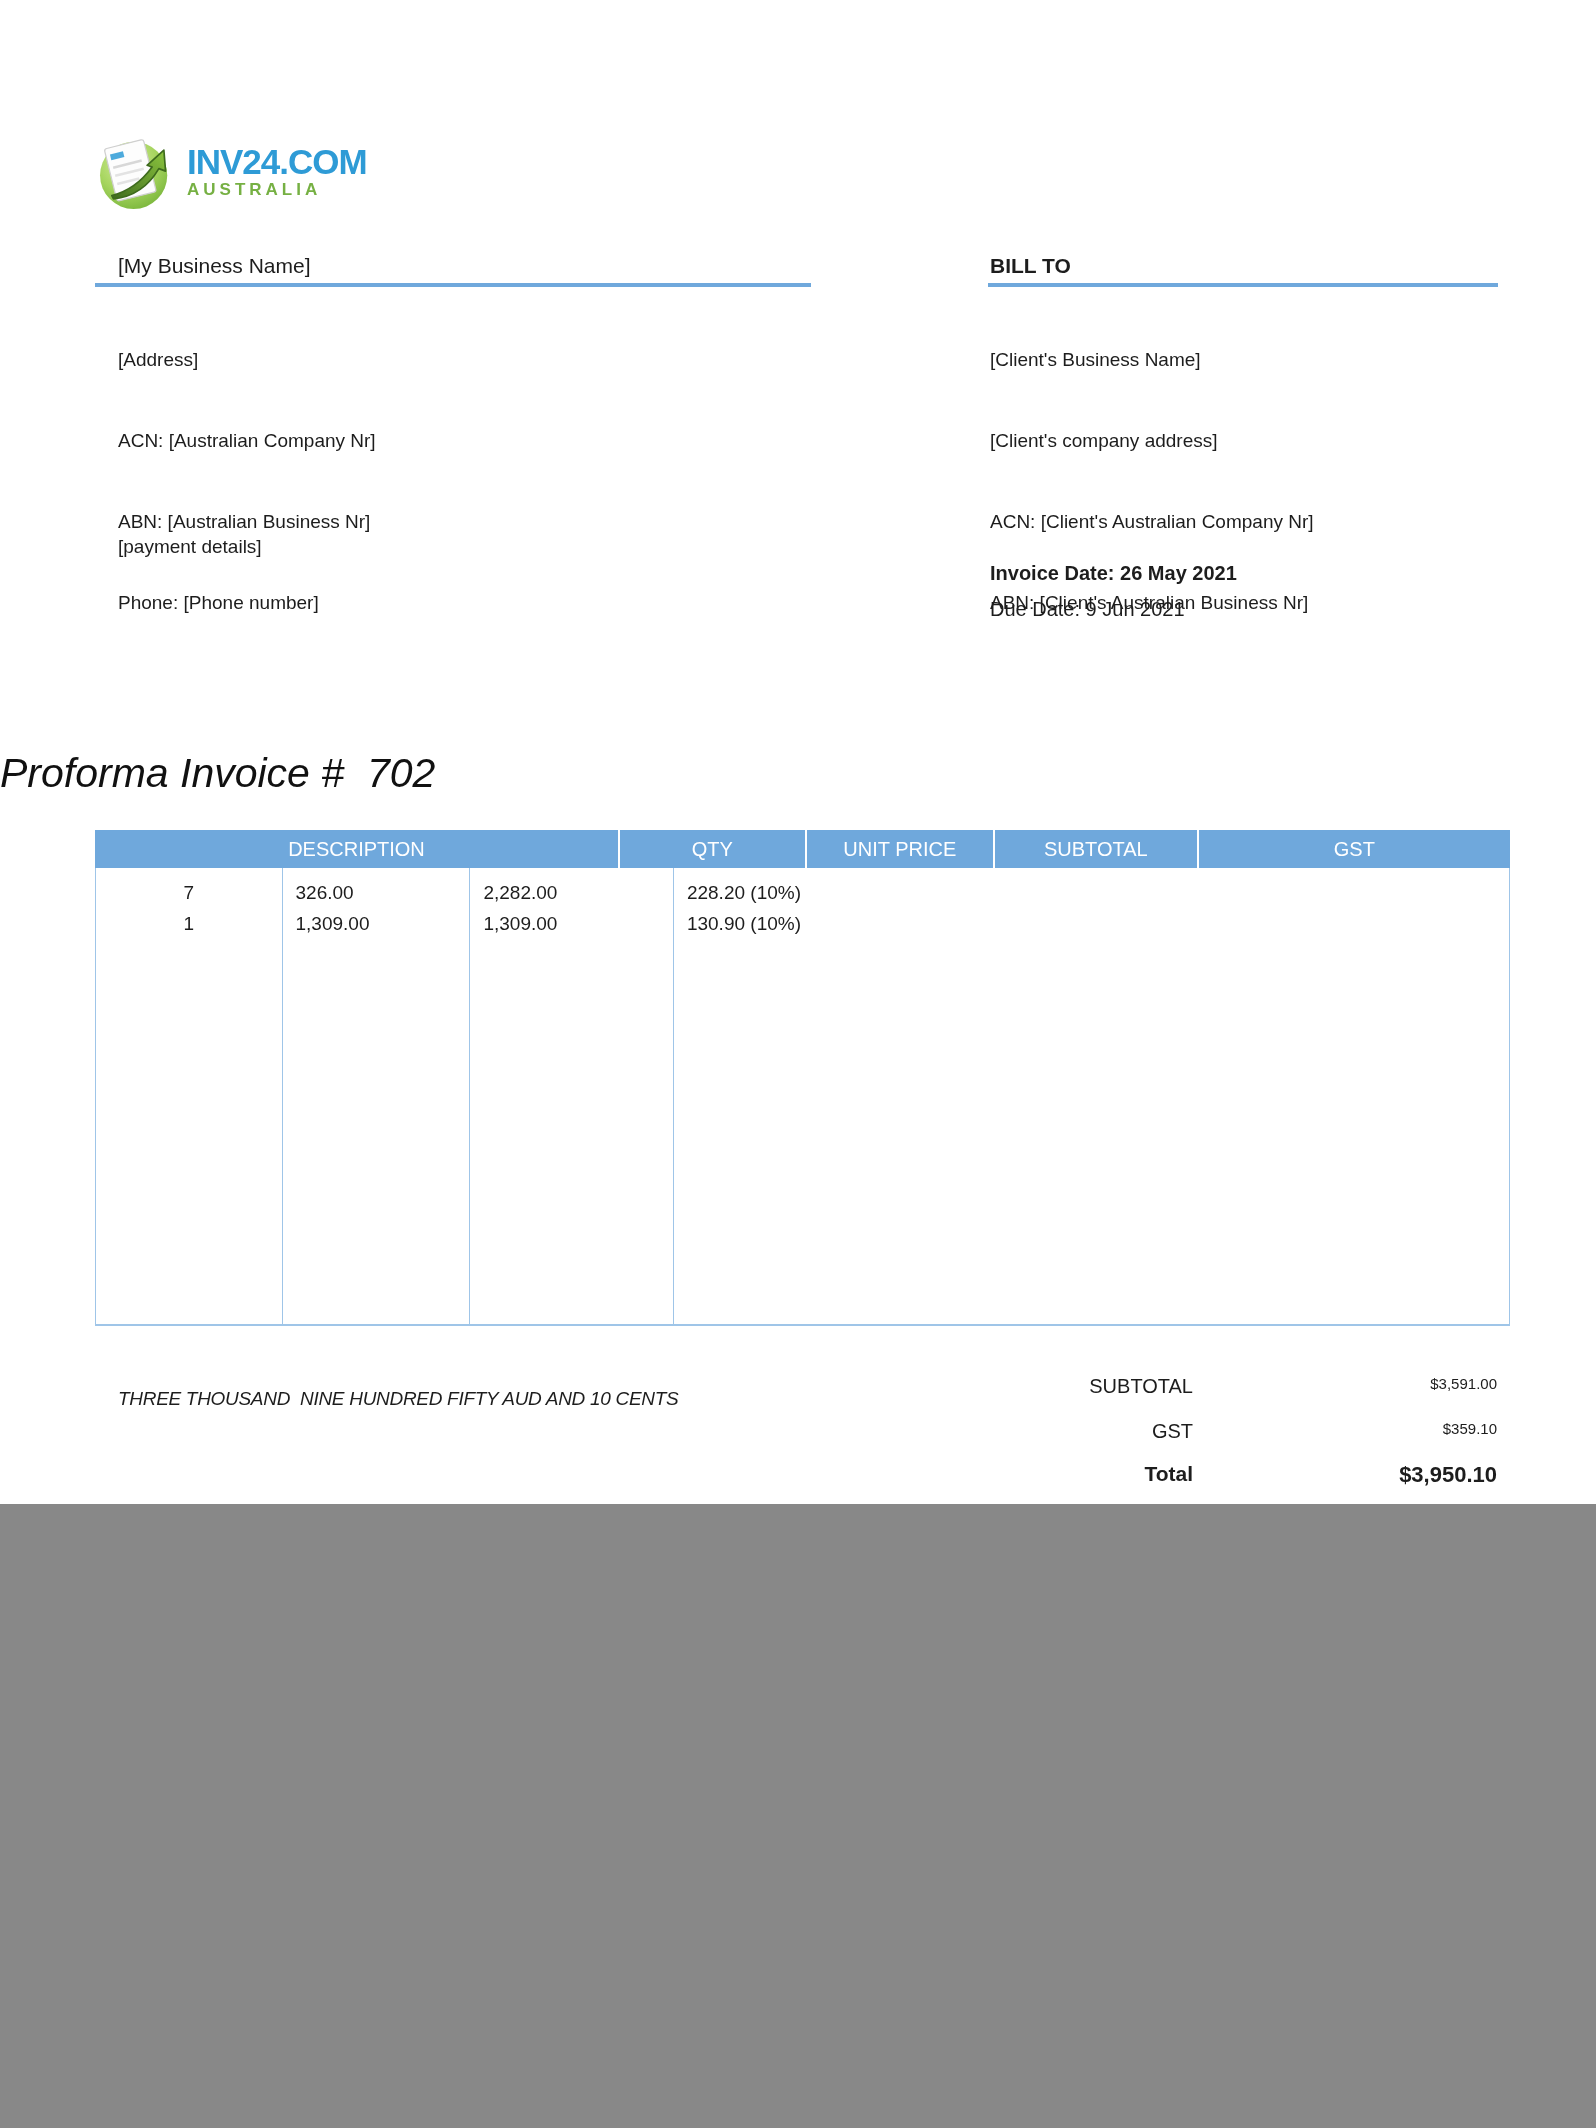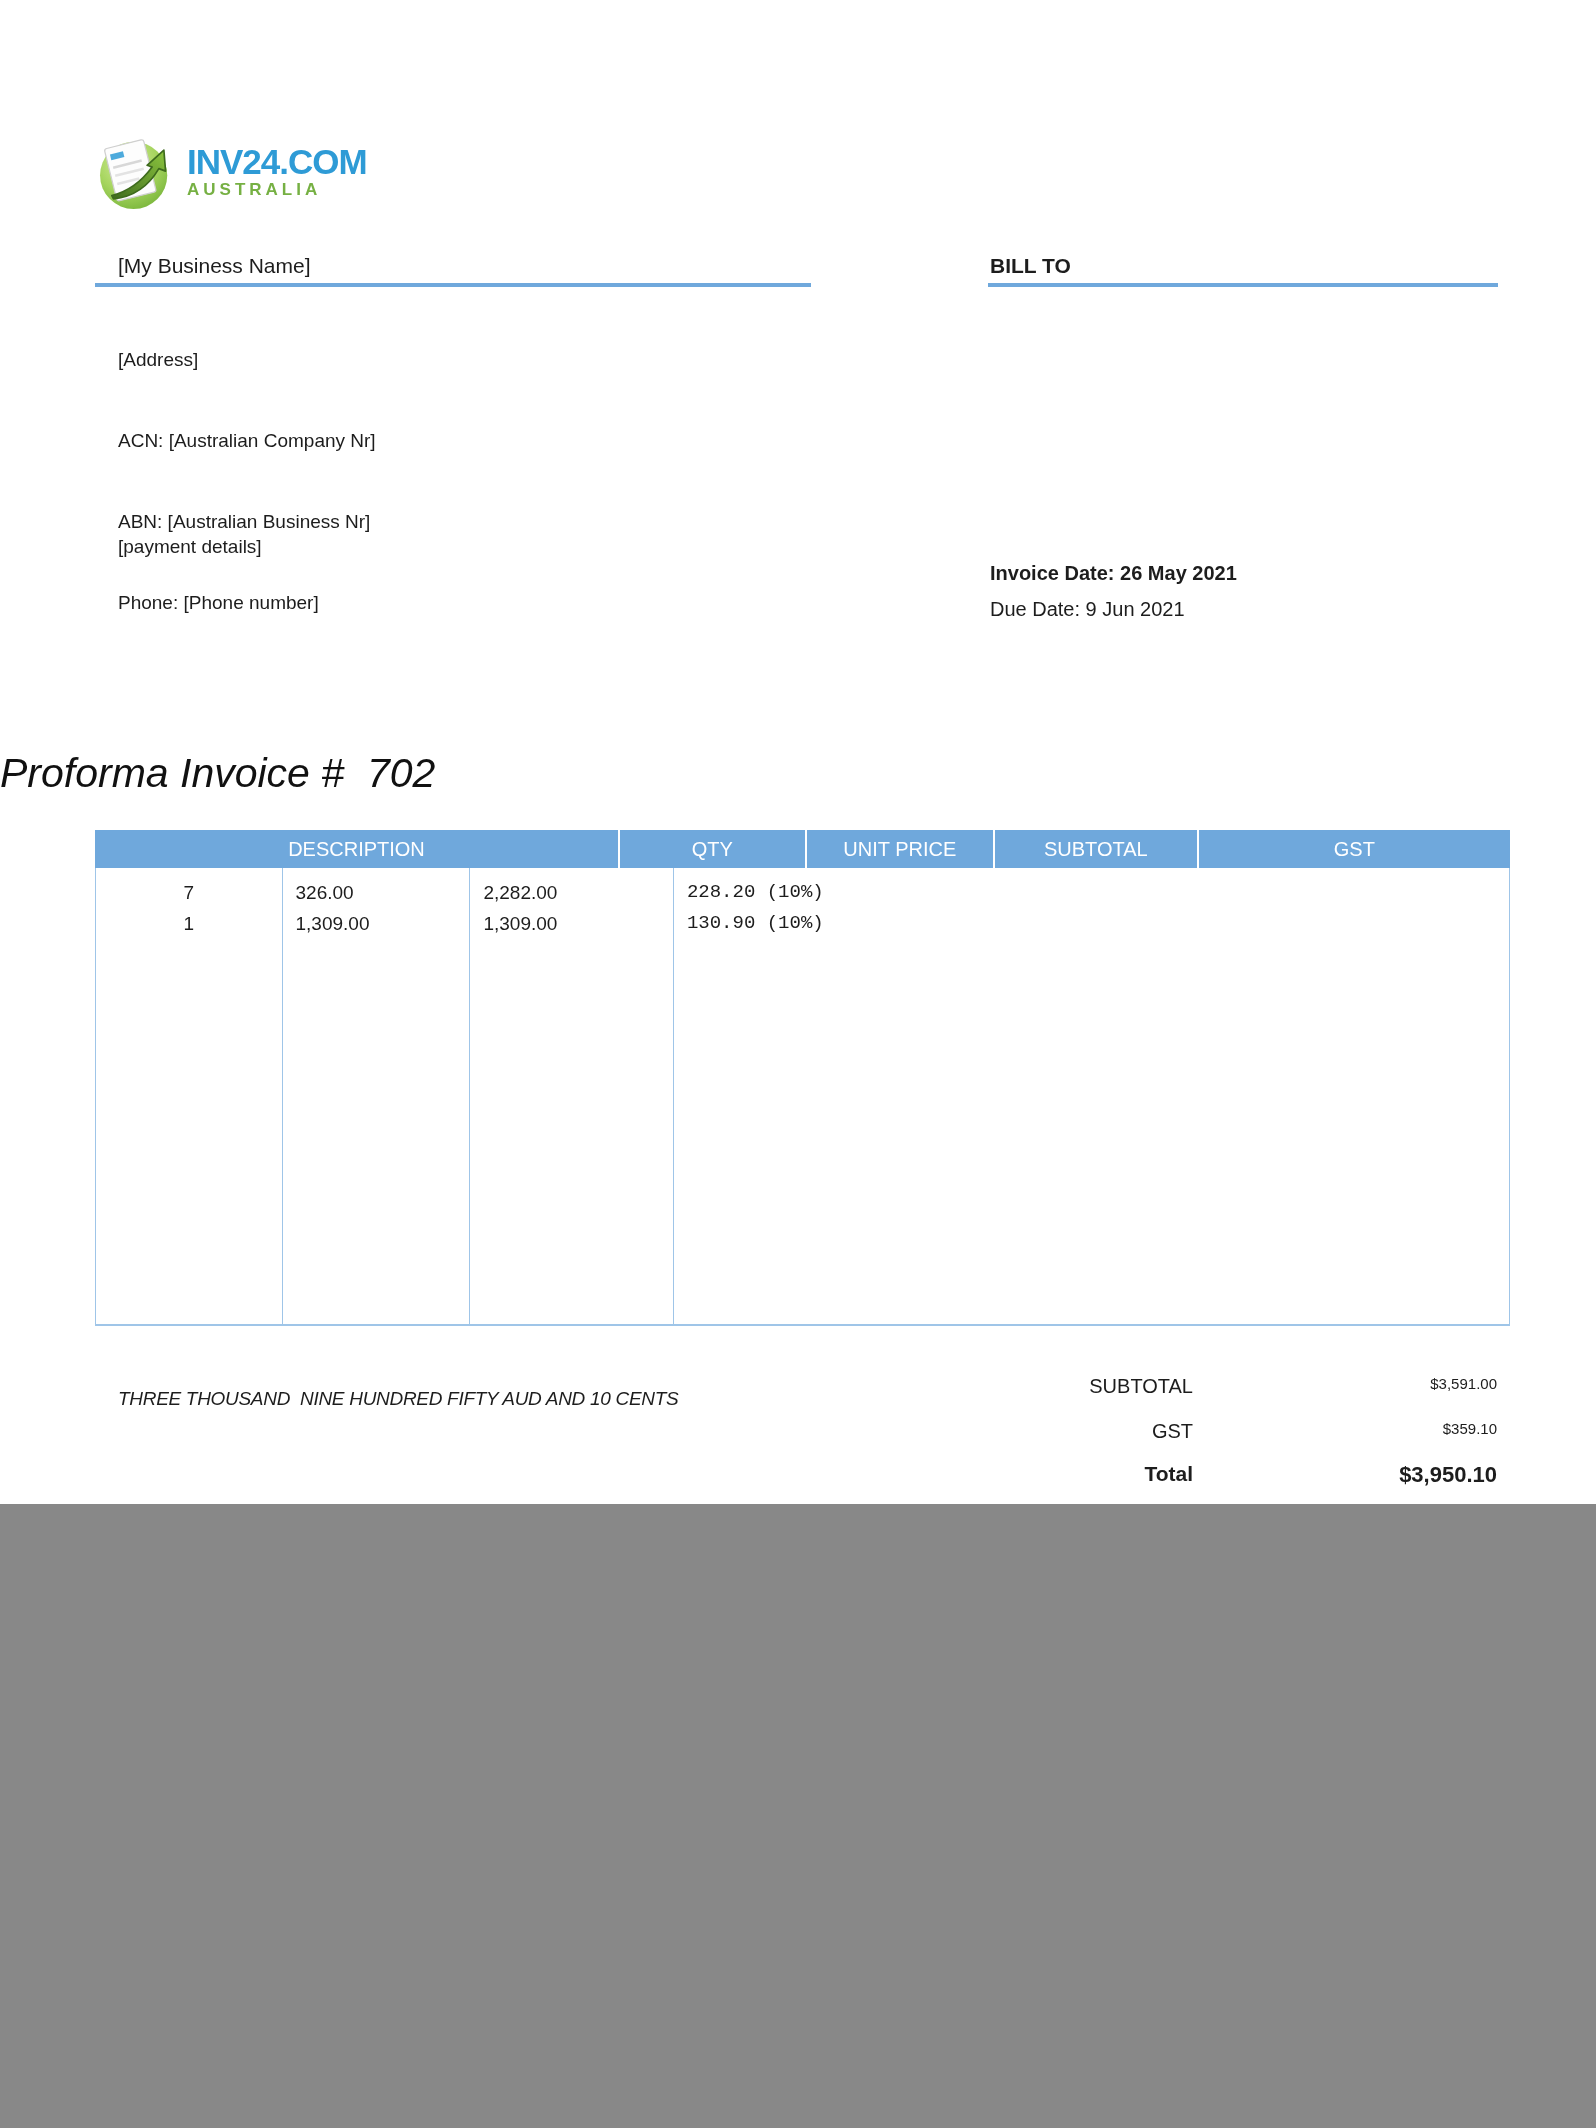--- a/index.html
+++ b/index.html
@@ -41,21 +41,21 @@
   .th{
     color:#ffffff;font-size:20px;display:flex;align-items:center;justify-content:center;
     border-right:2px solid #ffffff;box-sizing:border-box;
   }
   .th:last-child{border-right:none;}
   .tbody{
     display:flex;height:458px;box-sizing:border-box;
     border-left:1px solid #9fc5e8;border-right:1px solid #9fc5e8;border-bottom:2px solid #9fc5e8;
   }
   .tcol{box-sizing:border-box;border-right:1px solid #9fc5e8;padding-top:9px;}
-  .tcol:last-child{border-right:none;font-family:Liberation Mono, monospace;}
+  .tcol:last-child{border-right:none;}
   .c1{width:37.1%;}
   .c2{width:13.2%;}
   .c3{width:13.3%;}
   .c4{width:14.4%;}
   .c5{width:22.0%;}
   .cell{font-size:19px;line-height:31px;white-space:pre;}
   .cell-desc{padding-left:22px;}
   .cell-qty{text-align:center;}
   .cell-num{padding-left:13px;}
   
@@ -111,20 +111,26 @@
   <div class="rule rule-left"></div>
   <div class="info-lines seller-lines">
     <div>[Address]</div>
     <div>ACN: [Australian Company Nr]</div>
     <div>ABN: [Australian Business Nr]</div>
     <div>Phone: [Phone number]</div>
   </div>
 
   <div class="billto-heading">BILL TO</div>
   <div class="rule rule-right"></div>
+  <div class="info-lines client-lines">
+    <div>[Client's Business Name]</div>
+    <div>[Client's company address]</div>
+    <div>ACN: [Client's Australian Company Nr]</div>
+    <div>ABN: [Client's Australian Business Nr]</div>
+  </div>
 
   <div class="payment-details">[payment details]</div>
   <div class="invoice-date">Invoice Date: 26 May 2021</div>
   <div class="due-date">Due Date: 9 Jun 2021</div>
 
   <div class="doc-title">Proforma Invoice #  702</div>
 
   <div class="invoice-table">
     <div class="thead">
       <div class="th c1">DESCRIPTION</div>

